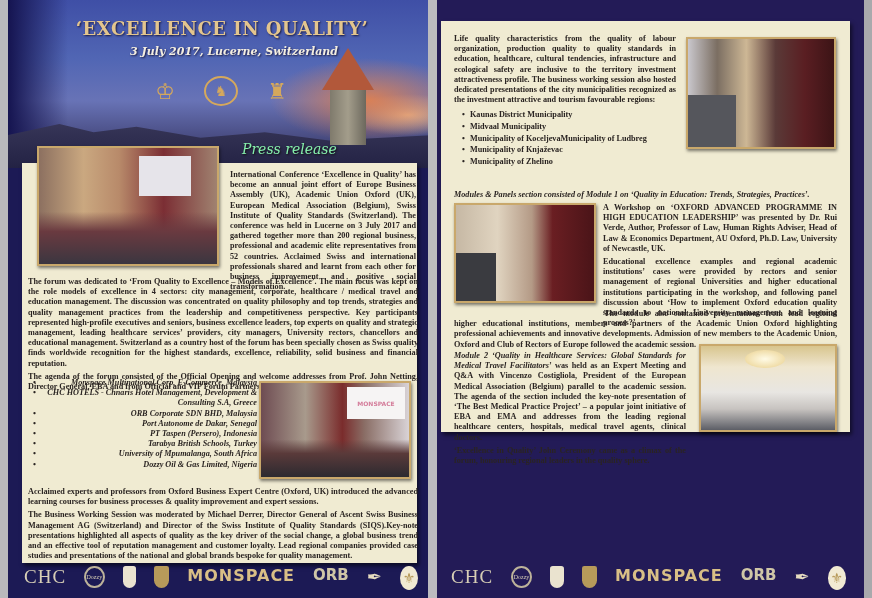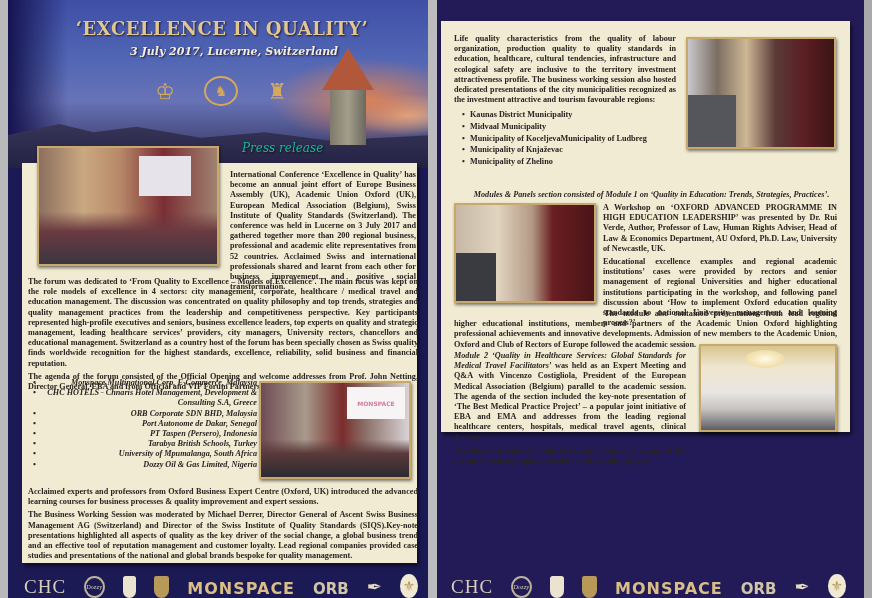--- a/index.html
+++ b/index.html
@@ -31,42 +31,42 @@
     font-family: "DejaVu Serif", serif; font-weight: bold; font-size: 18px; color: #e3c58e;
     letter-spacing: 0.5px; text-shadow: 1px 1px 2px #1a1a40; }
   .hero-sub { position: absolute; left: 0; width: 452px; top: 45px; text-align: center;
     font-family: "DejaVu Serif", serif; font-style: italic; font-weight: bold; font-size: 11px; color: #f4eee0;
     text-shadow: 1px 1px 2px #1a1a40; }
   .crests { position: absolute; top: 76px; left: 140px; display: flex; gap: 22px; }
   .crest { width: 34px; height: 30px; border-radius: 50%; color: #d5a85c; font-size: 22px;
     display: flex; align-items: center; justify-content: center; }
 
   .press-title { position: absolute; left: 234px; top: 141px; font-family: "DejaVu Serif", serif;
-    font-style: italic; font-size: 12px; color: #14b8a6; text-shadow: 1px 1px 2px #111; }
+    font-style: italic; font-size: 14px; color: #86efac; text-shadow: 1px 1px 2px #111; }
 
   
   .panel { position: absolute; background: #f0ebd2; box-shadow: 2px 3px 4px rgba(0,0,0,0.55); }
   #left-panel { left: 14px; top: 163px; width: 395px; height: 400px; }
   #right-panel { left: 4px; top: 21px; width: 409px; height: 411px; }
 
   .txt { position: absolute; font-family: "Liberation Serif", serif; font-weight: bold; color: #2a2422;
     font-size: 8.2px; line-height: 10.2px; text-align: justify; }
   .txt p { margin-bottom: 3px; }
   .ital { font-style: italic; }
 
   .photo { position: absolute; border: 2px solid #c9a86b; box-shadow: 1px 2px 3px rgba(0,0,0,0.5); overflow: hidden; }
   .ph-inner { width: 100%; height: 100%; }
 
   ul.bul { list-style: none; }
   ul.bul li { position: relative; padding-left: 9px; }
   ul.bul li::before { content: "•"; position: absolute; left: 1px; }
 
   
   .footer { position: absolute; left: 0; top: 566px; width: 100%; height: 32px; display: flex;
-    align-items: flex-end; justify-content: flex-start; gap: 0; padding-left: 16px; }
+    align-items: flex-start; justify-content: flex-start; gap: 0; padding-left: 16px; }
   .logo { color: #d6c498; font-family: "Liberation Serif", serif; margin-right: 18px; display: flex; align-items: center; }
   .logo-chc { font-size: 19px; letter-spacing: 1px; color: #d7ceb6; }
   .logo-badge { width: 26px; height: 22px; border-radius: 50%; border: 2px solid #bdb39a; font-size: 6px;
     color: #d7ceb6; justify-content: center; }
   .logo-shield { width: 18px; height: 22px; border-radius: 4px 4px 10px 10px; background: #eae3cf; }
   .logo-shield2 { width: 20px; height: 22px; border-radius: 3px 3px 10px 10px; background: #b79a5a; }
   .logo-mon { font-family: "DejaVu Sans", sans-serif; font-weight: bold; font-size: 16px; color: #d9bf86; letter-spacing: 1px; }
   .logo-orb { font-family: "DejaVu Sans", sans-serif; font-weight: bold; font-size: 15px; color: #cfc6a7; }
   .logo-feather { font-size: 18px; color: #e6dcc0; }
   .logo-circle { width: 24px; height: 24px; border-radius: 50%; background: #f1ead3; color: #b79a5a; font-size: 14px; justify-content: center; }
@@ -156,21 +156,21 @@
     <div class="txt" style="left:13px; top:13px; width:222px;">Life quality characteristics from the quality of labour organization, production quality to quality standards in education, healthcare, cultural tendencies, infrastructure and ecological safety are inclusive to the territory investment attractiveness profile. The business working session also hosted dedicated presentations of the city municipalities recognized as the investment attractive and tourism favourable regions:</div>
 
     <ul class="txt bul" style="left:20px; top:88px; width:210px; text-align:left; line-height:11.8px;">
       <li>Kaunas District Municipality</li>
       <li>Midvaal Municipality</li>
       <li>Municipality of KoceljevaMunicipality of Ludbreg</li>
       <li>Municipality of Knjaževac</li>
       <li>Municipality of Zhelino</li>
     </ul>
 
-    <div class="txt ital" style="left:13px; top:169px; width:395px; text-align:center;">Modules &amp; Panels section consisted of Module 1 on ‘Quality in Education: Trends, Strategies, Practices’.</div>
+    <div class="txt ital" style="left:13px; top:169px; width:395px; text-align:left;">Modules &amp; Panels section consisted of Module 1 on ‘Quality in Education: Trends, Strategies, Practices’.</div>
 
     <div class="txt" style="left:162px; top:182px; width:234px;">
       <p>A Workshop on ‘OXFORD ADVANCED PROGRAMME IN HIGH EDUCATION LEADERSHIP’ was presented by Dr. Rui Verde, Author, Professor of Law, Human Rights Adviser, Head of Law &amp; Economics Department, AU Oxford, Ph.D. Law, University of Newcastle, UK.</p>
       <p>Educational excellence examples and regional academic institutions’ cases were provided by rectors and senior management of regional Universities and higher educational institutions participating in the workshop, and following panel discussion about ‘How to implement Oxford education quality standards to national University management and learning process?’</p>
     </div>
 
     <div class="txt" style="left:13px; top:288px; width:383px; text-indent:150px;">The module also contained presentations from lead regional higher educational institutions, members and partners of the Academic Union Oxford highlighting professional achievements and innovative developments. Admission of new members to the Academic Union, Oxford and Club of Rectors of Europe followed the academic session.</div>
 
     <div class="txt" style="left:13px; top:330px; width:232px;">
       <p><span class="ital">Module 2 ‘Quality in Healthcare Services: Global Standards for Medical Travel Facilitators’</span><span> was held as an Expert Meeting and Q&amp;A with Vincenzo Costigliola, President of the European Medical Association (Belgium) parallel to the academic session. The agenda of the section included the key-note presentation of ‘The Best Medical Practice Project’ – a popular joint initiative of EBA and EMA and addresses from the leading regional healthcare centers, hospitals, medical travel agents, clinical doctors.</span></p>

